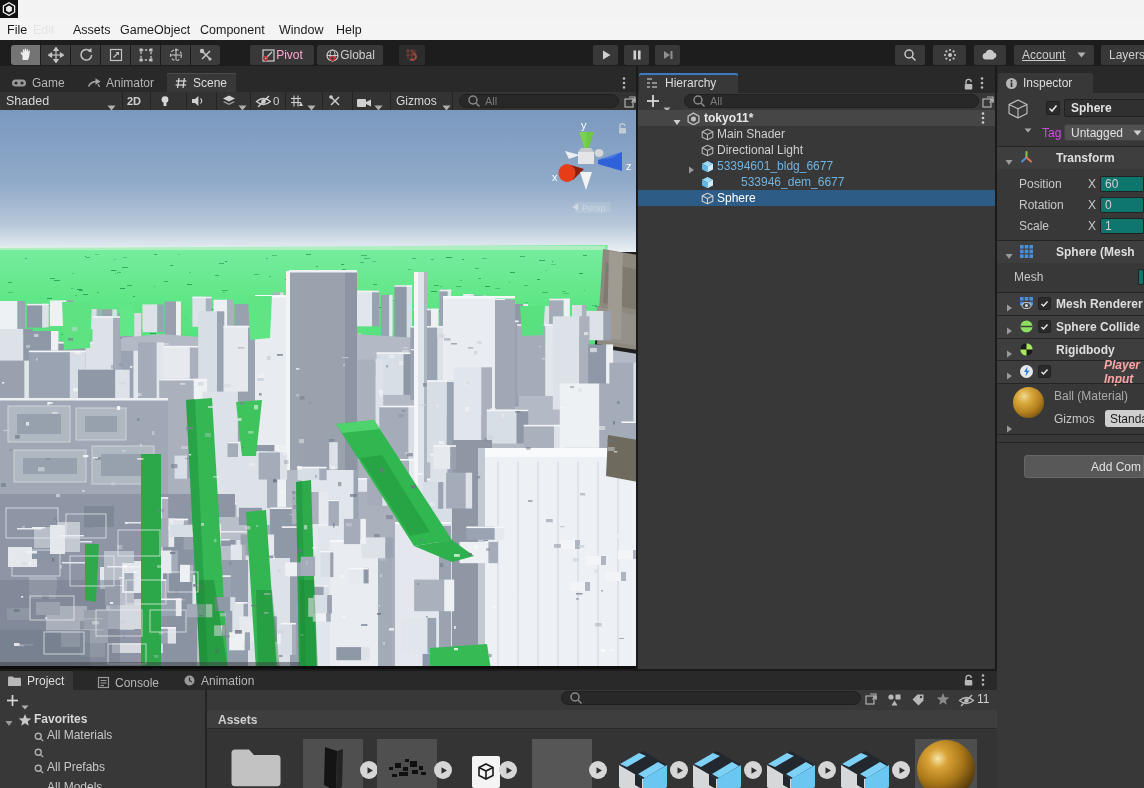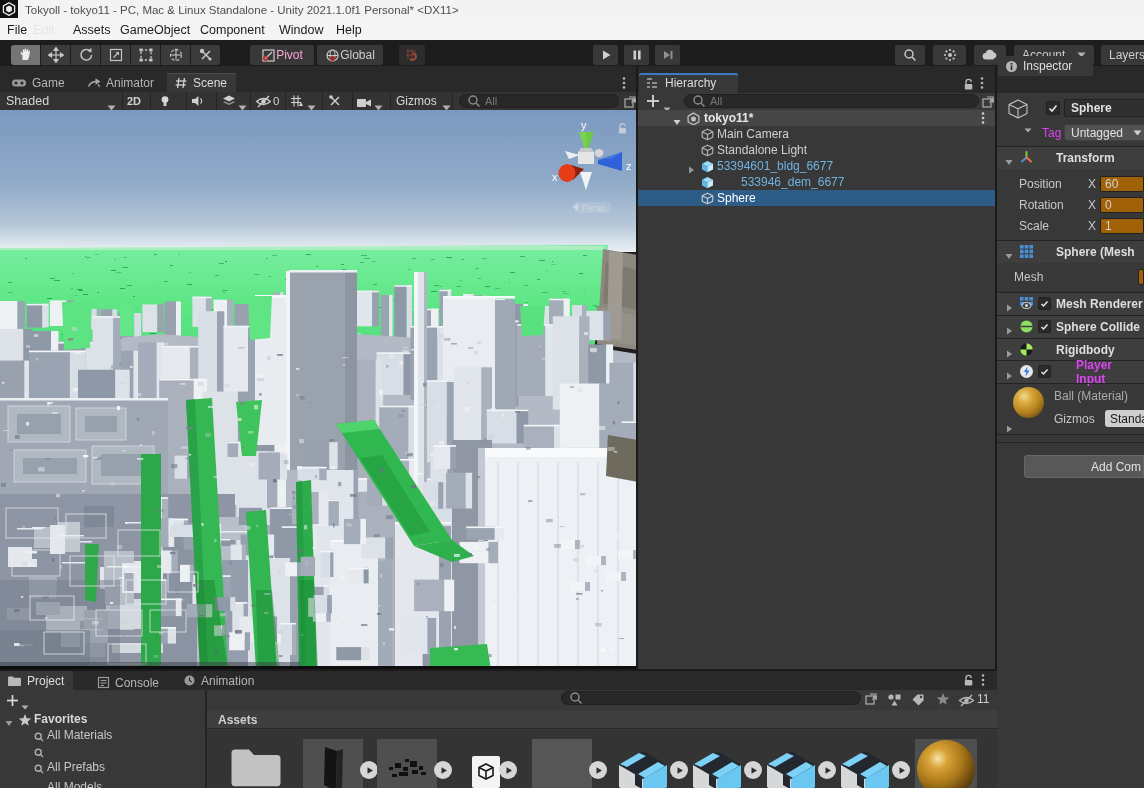--- a/index.html
+++ b/index.html
@@ -3,33 +3,32 @@
 <style>
 * { margin:0; padding:0; box-sizing:border-box; }
 html,body { width:1144px; height:788px; overflow:hidden; background:#1e1e1e;
   font-family:"Liberation Sans", sans-serif; -webkit-font-smoothing:antialiased; }
 .abs { position:absolute; }
 #root { position:relative; width:1144px; height:788px; }
 .tab { display:flex; align-items:center; height:19px; padding:0 9px 0 7px; font-size:12px; color:#b5b5b5; }
 .tab.active { background:#383838; color:#dedede; border-radius:2px 2px 0 0; }
 .tab .ti { margin-right:5px; display:flex; }
 .tbtn { background:#383838; border-radius:2px; display:flex; align-items:center; justify-content:center; }
-.field { background:#a16207; border:1px solid #212121; border-radius:2px; color:#d2d2d2; font-size:12px; }
+.field { background:#0f766e; border:1px solid #212121; border-radius:2px; color:#d2d2d2; font-size:12px; }
 .srch { background:#282828; border:1px solid #202020; border-radius:8px; color:#787878; font-size:11px; display:flex; align-items:center; }
 .sep { background:#242424; }
 </style></head><body>
 <div id="root">
     <div class="abs" style="left:0;top:0;width:1144px;height:19px;background:#f3f3f3;"></div>
     <div class="abs" style="left:0;top:0;width:18px;height:18px;background:#111;display:flex;align-items:center;justify-content:center;">
       <svg width="14" height="14" viewBox="0 0 14 14" style="">
         <path d="M7 0.8 L12.6 4 L12.6 10.2 L7 13.4 L1.4 10.2 L1.4 4 Z" fill="none" stroke="#f0f0f0" stroke-width="1.3"></path>
         <path d="M7 3.6 L9.9 5.3 L9.9 8.7 L7 10.4 L4.1 8.7 L4.1 5.3 Z" fill="#f0f0f0"></path>
       </svg>
     </div>
-    <div class="abs" style="left:25px;top:2px;height:16px;display:flex;align-items:center;font-size:11.5px;color:#4e4e4e;">Tokyoll - tokyo11 - PC, Mac &amp; Linux Standalone - Unity 2021.1.0f1 Personal* &lt;DX11&gt;</div>
     <div class="abs" style="left:0;top:19px;width:1144px;height:21px;background:#f4f4f4;"></div>
     <div class="abs" style="left:7px;top:19px;height:21px;display:flex;align-items:center;font-size:12.5px;color:#1a1a1a;">File</div>
     <div class="abs" style="left:33px;top:19px;height:21px;display:flex;align-items:center;font-size:12.5px;color:#e5e5e5;">Edit</div>
     <div class="abs" style="left:73px;top:19px;height:21px;display:flex;align-items:center;font-size:12.5px;color:#1a1a1a;">Assets</div>
     <div class="abs" style="left:120px;top:19px;height:21px;display:flex;align-items:center;font-size:12.5px;color:#1a1a1a;">GameObject</div>
     <div class="abs" style="left:200px;top:19px;height:21px;display:flex;align-items:center;font-size:12.5px;color:#1a1a1a;">Component</div>
     <div class="abs" style="left:279px;top:19px;height:21px;display:flex;align-items:center;font-size:12.5px;color:#1a1a1a;">Window</div>
     <div class="abs" style="left:336px;top:19px;height:21px;display:flex;align-items:center;font-size:12.5px;color:#1a1a1a;">Help</div>
     <div class="abs" style="left:0;top:40px;width:1144px;height:26px;background:#1d1d1d;"></div>
     <div class="abs" style="left:11px;top:45px;width:29px;height:20px;background:#747474;border-radius:3px 0 0 3px;display:flex;align-items:center;justify-content:center;">
@@ -1285,28 +1284,28 @@
         <circle cx="3" cy="2.5" r="1.3" fill="#cfcfcf"></circle>
         <circle cx="3" cy="7" r="1.3" fill="#cfcfcf"></circle>
         <circle cx="3" cy="11.5" r="1.3" fill="#cfcfcf"></circle>
       </svg></div>
     <div class="abs" style="left:701px;top:127px;"><svg width="13" height="13" viewBox="0 0 13 13">
         <g fill="none" stroke="#b5b5b5" stroke-width="1.10" stroke-linejoin="round">
           <path d="M6.5 1.2 L11.8 3.8 L11.8 9.2 L6.5 11.8 L1.2 9.2 L1.2 3.8 Z"></path>
           <path d="M1.2 3.8 L6.5 6.4 L11.8 3.8 M6.5 6.4 L6.5 11.8"></path>
         </g>
       </svg></div>
-    <div class="abs" style="left:717px;top:126px;height:16px;display:flex;align-items:center;font-size:12px;color:#cfcfcf;">Main Camera</div>
+    <div class="abs" style="left:717px;top:126px;height:16px;display:flex;align-items:center;font-size:12px;color:#cfcfcf;">Main Shader</div>
     <div class="abs" style="left:701px;top:143px;"><svg width="13" height="13" viewBox="0 0 13 13">
         <g fill="none" stroke="#b5b5b5" stroke-width="1.10" stroke-linejoin="round">
           <path d="M6.5 1.2 L11.8 3.8 L11.8 9.2 L6.5 11.8 L1.2 9.2 L1.2 3.8 Z"></path>
           <path d="M1.2 3.8 L6.5 6.4 L11.8 3.8 M6.5 6.4 L6.5 11.8"></path>
         </g>
       </svg></div>
-    <div class="abs" style="left:717px;top:142px;height:16px;display:flex;align-items:center;font-size:12px;color:#cfcfcf;">Standalone Light</div>
+    <div class="abs" style="left:717px;top:142px;height:16px;display:flex;align-items:center;font-size:12px;color:#cfcfcf;">Directional Light</div>
     <div class="abs" style="left:686px;top:161px;"><svg width="10" height="10" viewBox="0 0 10 10" style="">
         <path d="M3 1.5 L3 8.5 L8 5.0 Z" fill="#9a9a9a"></path>
       </svg></div>
     <div class="abs" style="left:701px;top:159px;"><svg width="13" height="13" viewBox="0 0 13 13" style="">
         <path d="M6.5 1 L12 3.8 L6.5 6.6 L1 3.8 Z" fill="#9adcf9"></path>
         <path d="M1 3.8 L6.5 6.6 L6.5 12.2 L1 9.4 Z" fill="#5fb8e6"></path>
         <path d="M12 3.8 L6.5 6.6 L6.5 12.2 L12 9.4 Z" fill="#c9ecfb"></path>
       </svg></div>
     <div class="abs" style="left:717px;top:158px;height:16px;display:flex;align-items:center;font-size:12px;color:#6fb3e0;">53394601_bldg_6677</div>
     <div class="abs" style="left:701px;top:175px;"><svg width="13" height="13" viewBox="0 0 13 13" style="">
@@ -1319,21 +1318,21 @@
     <div class="abs" style="left:701px;top:191px;"><svg width="13" height="13" viewBox="0 0 13 13">
         <g fill="none" stroke="#cfcfcf" stroke-width="1.10" stroke-linejoin="round">
           <path d="M6.5 1.2 L11.8 3.8 L11.8 9.2 L6.5 11.8 L1.2 9.2 L1.2 3.8 Z"></path>
           <path d="M1.2 3.8 L6.5 6.4 L11.8 3.8 M6.5 6.4 L6.5 11.8"></path>
         </g>
       </svg></div>
     <div class="abs" style="left:717px;top:190px;height:16px;display:flex;align-items:center;font-size:12px;color:#ffffff;">Sphere</div>
     <div class="abs" style="left:997px;top:66px;width:147px;height:722px;background:#383838;"></div>
     <div class="abs" style="left:997px;top:66px;width:147px;height:27px;background:#292929;"></div>
     <div class="abs" style="left:995px;top:66px;width:2px;height:722px;background:#1a1a1a;"></div>
-    <div class="abs tab active" style="left:998px;top:56px;width:95px;height:20px;"><span class="ti">
+    <div class="abs tab active" style="left:998px;top:73px;width:95px;height:20px;"><span class="ti">
         <svg width="13" height="13" viewBox="0 0 13 13" style="">
           <circle cx="6.5" cy="6.5" r="5.5" fill="#b5b5b5"></circle>
           <rect x="5.7" y="5.5" width="1.6" height="4.5" fill="#292929"></rect>
           <rect x="5.7" y="3" width="1.6" height="1.7" fill="#292929"></rect>
         </svg>
       </span>Inspector</div>
     <div class="abs" style="left:1007px;top:98px;"><svg width="22" height="22" viewBox="0 0 13 13">
         <g fill="none" stroke="#c4c4c4" stroke-width="0.65" stroke-linejoin="round">
           <path d="M6.5 1.2 L11.8 3.8 L11.8 9.2 L6.5 11.8 L1.2 9.2 L1.2 3.8 Z"></path>
           <path d="M1.2 3.8 L6.5 6.4 L11.8 3.8 M6.5 6.4 L6.5 11.8"></path>
@@ -1450,21 +1449,21 @@
       </svg></div>
     <div class="abs" style="left:1019px;top:364px;"><svg width="15" height="15" viewBox="0 0 15 15" style="">
         <circle cx="7.5" cy="7.5" r="6.5" fill="#e8e8e8"></circle>
         <path d="M8.5 2.5 L5 8 H7.3 L6.5 12.5 L10.5 6.6 H8.0 Z" fill="#2b7de9"></path>
       </svg></div>
     <div class="abs" style="left:1038px;top:365px;width:13px;height:13px;background:#2a2a2a;border:1px solid #222;border-radius:2px;display:flex;align-items:center;justify-content:center;">
       <svg width="9" height="8" viewBox="0 0 9 8" style="">
         <path d="M1.5 4 L3.5 6 L7.5 1.5" stroke="#e6e6e6" stroke-width="1.5" fill="none"></path>
       </svg>
     </div>
-    <div class="abs" style="left:1076px;top:361px;height:22px;display:flex;align-items:center;font-size:12px;font-weight:bold;color:#d946ef;">Player Input</div>
+    <div class="abs" style="left:1104px;top:361px;height:22px;display:flex;align-items:center;font-size:12px;font-weight:bold;color:#fca5a5;font-style:italic;">Player Input</div>
     <div class="abs sep" style="left:997px;top:383px;width:147px;height:1px;"></div>
     <div class="abs" style="left:1013px;top:387px;width:31px;height:31px;border-radius:50%;background:radial-gradient(circle at 36% 30%, #f0d98e 0%, #d9a83c 25%, #b5821f 55%, #6e4c10 85%, #3c2a08 100%);"></div>
     <div class="abs" style="left:1054px;top:389px;height:14px;display:flex;align-items:center;font-size:12px;color:#ababab;">Ball (Material)</div>
     <div class="abs" style="left:1054px;top:412px;height:14px;display:flex;align-items:center;font-size:12px;color:#c8c8c8;">Gizmos</div>
     <div class="abs" style="left:1105px;top:410px;width:39px;height:17px;background:#cfcfcf;border-radius:3px 0 0 3px;display:flex;align-items:center;padding-left:5px;font-size:12px;color:#1c1c1c;">Standa</div>
     <div class="abs" style="left:1004px;top:420px;"><svg width="10" height="10" viewBox="0 0 10 10" style="">
         <path d="M3 1.5 L3 8.5 L8 5.0 Z" fill="#9a9a9a"></path>
       </svg></div>
     <div class="abs sep" style="left:997px;top:434px;width:147px;height:1px;"></div>
     <div class="abs sep" style="left:997px;top:442px;width:147px;height:1px;"></div>

